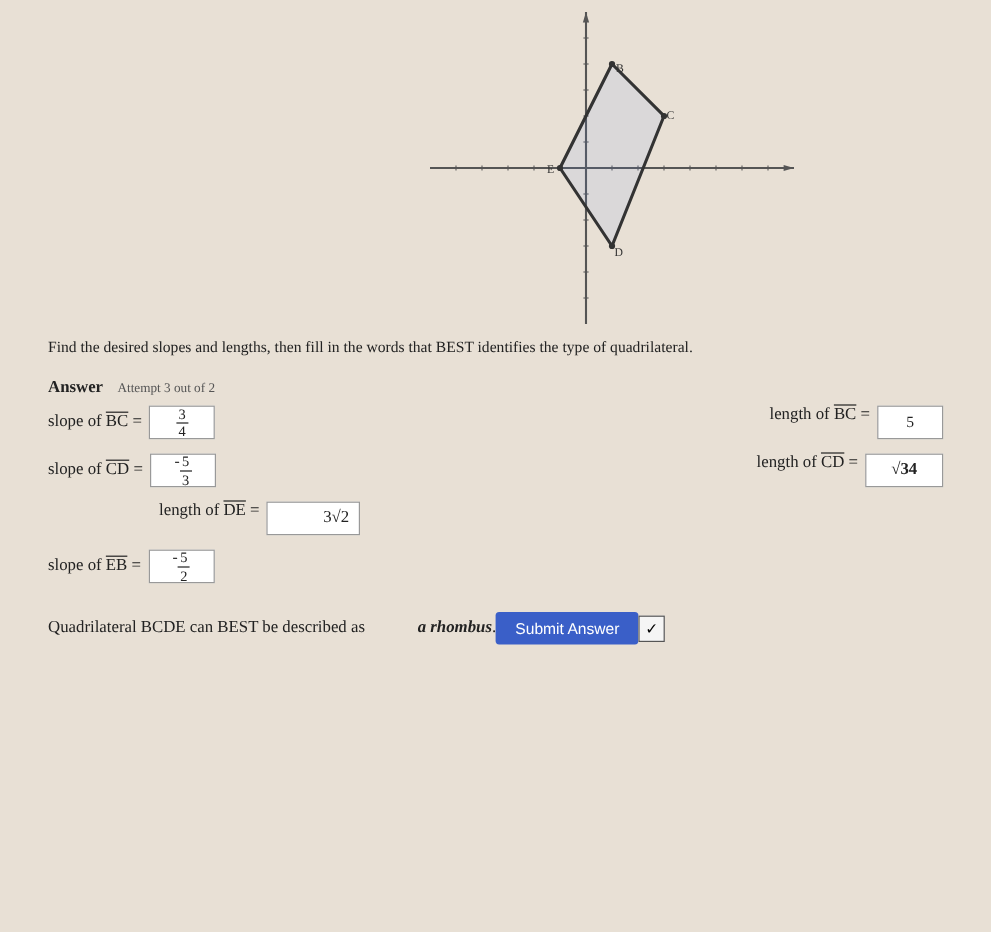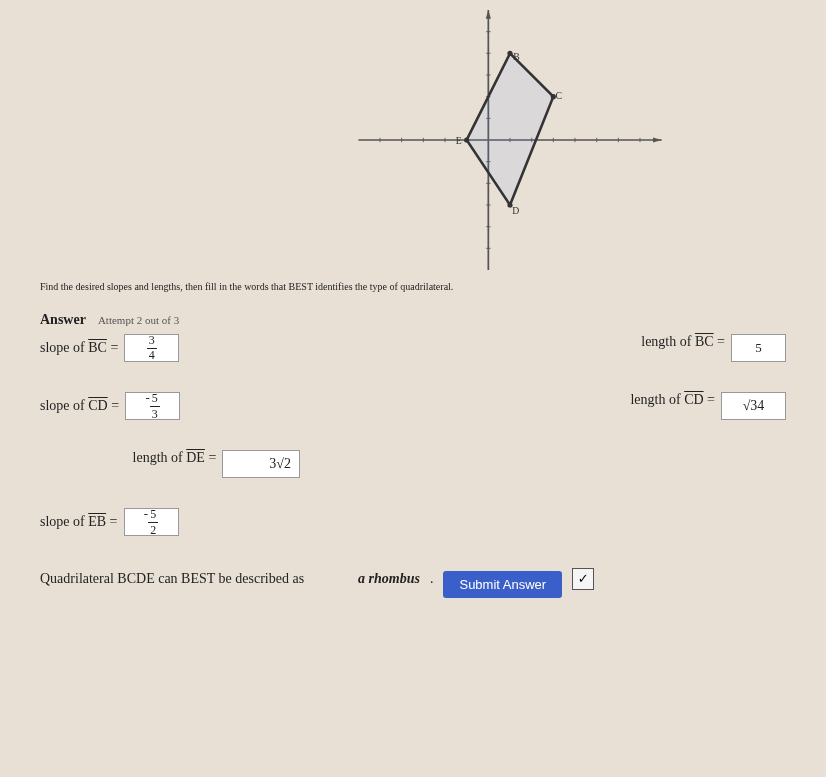--- a/index.html
+++ b/index.html
@@ -17,21 +17,21 @@
       left: 320px;
       width: 380px;
       height: 260px;
     }
 
     .main-content {
       padding: 280px 40px 40px 40px;
     }
 
     .instruction {
-      font-size: 10px;
+      font-size: 13px;
       color: #222;
       margin-bottom: 18px;
       line-height: 1.4;
     }
 
     .answer-header {
       display: flex;
       align-items: center;
       gap: 12px;
       margin-bottom: 6px;
@@ -44,21 +44,21 @@
     }
 
     .attempt-label {
       font-size: 11px;
       color: #555;
     }
 
     .rows-container {
       display: flex;
       flex-direction: column;
-      gap: 30px;
+      gap: 12px;
     }
 
     .row {
       display: flex;
       align-items: center;
       justify-content: space-between;
     }
 
     .left-group {
       display: flex;
@@ -113,21 +113,20 @@
     }
 
     .fraction .den {
       padding: 0 2px;
       text-align: center;
     }
 
     .bottom-row {
       display: flex;
       align-items: center;
-      gap: 10px;
       margin-top: 24px;
       flex-wrap: wrap;
     }
 
     .bottom-text {
       font-size: 14px;
       color: #222;
     }
 
     .rhombus-text {
@@ -137,21 +136,20 @@
     }
 
     .submit-btn {
       background: #3a5fc8;
       color: white;
       border: none;
       padding: 6px 16px;
       font-size: 13px;
       cursor: pointer;
       border-radius: 3px;
-      margin-top: 11px;
     }
 
     .check-box {
       width: 22px;
       height: 22px;
       border: 1px solid #555;
       background: #f5f5f5;
       display: flex;
       align-items: center;
       justify-content: center;
@@ -216,21 +214,21 @@
     <polygon points="8,0 7.6,-0.12 7.6,0.12" fill="#555"></polygon>
     <polygon points="0,-6 -0.12,-5.6 0.12,-5.6" fill="#555"></polygon>
   </svg>
 </div>
 
 <div class="main-content">
   <p class="instruction">Find the desired slopes and lengths, then fill in the words that BEST identifies the type of quadrilateral.</p>
 
   <div class="answer-header">
     <span class="answer-label">Answer</span>
-    <span class="attempt-label">Attempt 2 out of 3</span>
+    <span class="attempt-label">Attempt 3 out of 2</span>
   </div>
 
   <div class="rows-container">
 
     <div class="row">
       <div class="left-group">
         <span class="label-text">slope of <span class="overline">BC</span> =</span>
         <div class="input-box">
           <span class="fraction">
             <span class="num">3</span>
@@ -250,21 +248,21 @@
         <div class="input-box">
             <span style="font-size:13px;">-<span style="display:inline-flex;flex-direction:column;align-items:center;font-size:12px;">
                 <span style="border-bottom:1px solid #222;padding:0 2px;">5</span>
                 <span style="padding:0 2px;">3</span>
               </span></span>
           </div>
       </div>
       <div class="right-group">
         <span class="label-text">length of <span class="overline">CD</span> =</span>
         <div class="input-box" style="min-width:65px;">
-          <span style="font-size:14px;">√34</span>
+          <span style="font-size:14px;font-weight:bold;">√34</span>
         </div>
       </div>
     </div>
 
     <div class="row">
       <div class="right-group">
         <span class="label-text">length of <span class="overline">DE</span> =</span>
         <div class="input-box" style="min-width:65px;padding-left:46px;">
           <span style="font-size:14px;">3√2</span>
         </div>

